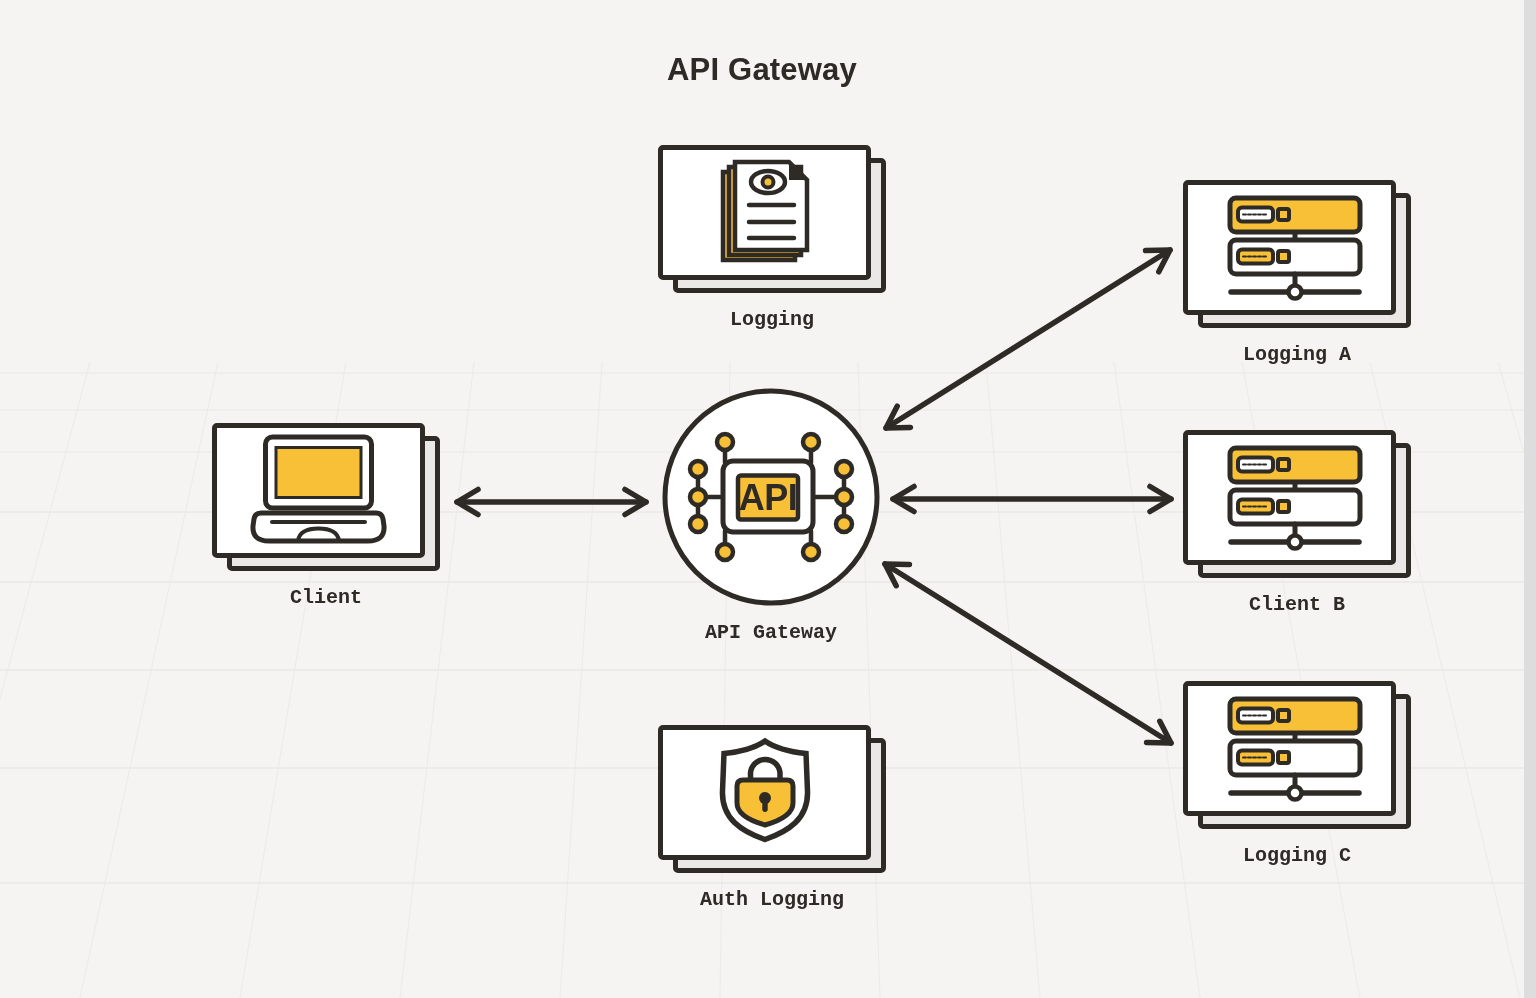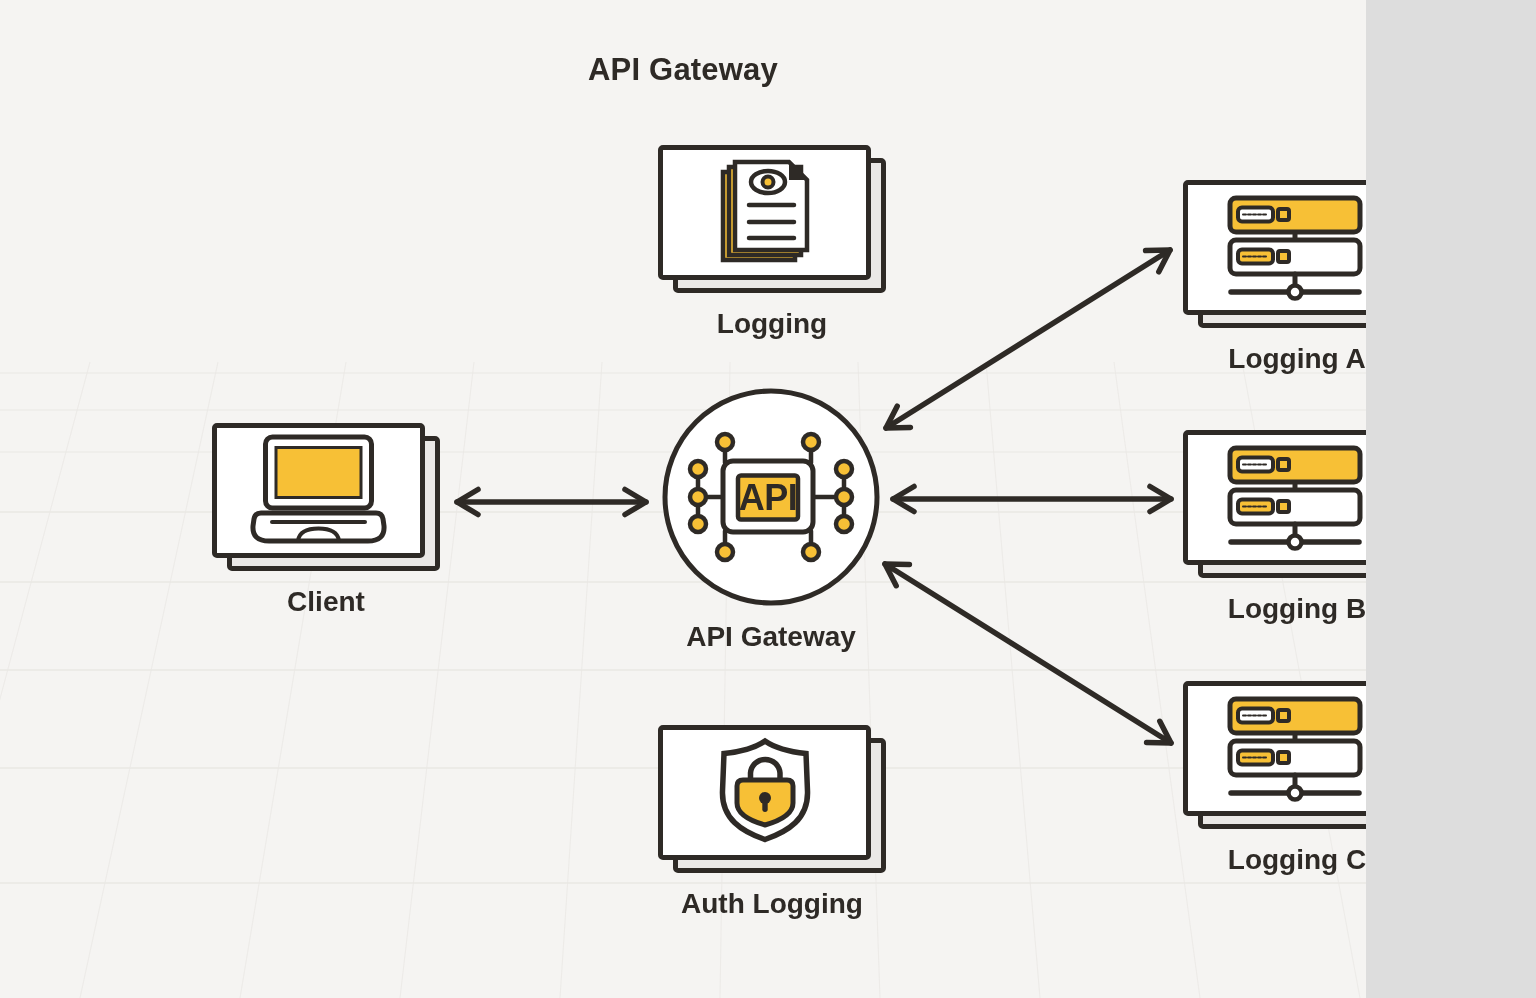--- a/index.html
+++ b/index.html
@@ -5,41 +5,41 @@
   :root{
     --background:#F5F4F2;
     --ink:#2E2A26;
     --accent-yellow:#F7C036;
     --card-fill:#FFFFFF;
     --shadow-fill:#EAE8E6;
   }
   html,body{margin:0;padding:0;}
   body{background:#ddd;font-family:"Liberation Sans", sans-serif;}
   .canvas{
-    position:relative;width:1366px;height:998px;overflow:hidden;
+    position:relative;width:1524px;height:998px;overflow:hidden;
     background:var(--background);
   }
   .layer{position:absolute;left:0;top:0;width:1536px;height:998px;}
   .diagram-title{
     position:absolute;left:0;top:52px;width:100%;text-align:center;
     font-size:31px;font-weight:700;color:var(--ink);letter-spacing:.2px;
   }
   .node{position:absolute;}
   .node .shadow-card{
     position:absolute;left:15px;top:13px;width:203px;height:125px;
     background:var(--shadow-fill);border:5px solid var(--ink);border-radius:5px;
   }
   .node .card{
     position:absolute;left:0;top:0;width:203px;height:125px;
     background:var(--card-fill);border:5px solid var(--ink);border-radius:5px;
   }
   .node .card svg{position:absolute;left:-5px;top:-5px;}
   .node-label{
     position:absolute;top:163px;left:114px;transform:translateX(-50%);
-    white-space:nowrap;font-size:28px;font-weight:700;color:var(--ink);
+    white-space:nowrap;font-size:20px;font-weight:700;color:var(--ink);font-family:Liberation Mono, monospace;
   }
   .gateway-node{position:absolute;left:662px;top:388px;width:218px;height:218px;}
   .gateway-node .node-label{top:233px;left:109px;}
   
   .sf-w{fill:#fff;stroke:var(--ink);}
   .sf-y{fill:var(--accent-yellow);stroke:var(--ink);}
   .st{fill:none;stroke:var(--ink);stroke-linecap:round;stroke-linejoin:round;}
   .f-ink{fill:var(--ink);stroke:none;}
   .arrow{fill:none;stroke:var(--ink);stroke-width:5.5;stroke-linecap:round;stroke-linejoin:round;}
   .gh{stroke:#E6E4E1;stroke-width:1.4;}
@@ -216,21 +216,21 @@
         <line class="st" stroke-width="2" stroke-dasharray="3,2" x1="60" y1="34.5" x2="85" y2="34.5"></line>
         <rect class="sf-y" stroke-width="4" x="95" y="29" width="11" height="11" rx="2"></rect>
         <rect class="sf-y" stroke-width="4" x="55" y="69.5" width="35" height="14" rx="4"></rect>
         <line class="st" stroke-width="2" stroke-dasharray="3,2" x1="60" y1="76.5" x2="85" y2="76.5"></line>
         <rect class="sf-y" stroke-width="4" x="95" y="71" width="11" height="11" rx="2"></rect>
         <line class="st" stroke-width="5" x1="112" y1="94" x2="112" y2="112"></line>
         <line class="st" stroke-width="5.5" x1="48" y1="112" x2="176" y2="112"></line>
         <circle class="sf-w" stroke-width="4.5" cx="112" cy="112" r="6.5"></circle>
       </svg>
     </div>
-    <div class="node-label">Logging B</div>
+    <div class="node-label">Client B</div>
   </div>
 
   <div class="node" style="left:1183px;top:681px;">
     <div class="shadow-card"></div>
     <div class="card">
       <svg width="213" height="135" viewBox="0 0 213 135">
         <line class="st" stroke-width="5" x1="112" y1="50" x2="112" y2="62"></line>
         <rect class="sf-y" stroke-width="5" x="47" y="18" width="130" height="34" rx="6"></rect>
         <rect class="sf-w" stroke-width="5" x="47" y="60" width="130" height="34" rx="6"></rect>
         <rect class="sf-w" stroke-width="4" x="55" y="27.5" width="35" height="14" rx="4"></rect>

